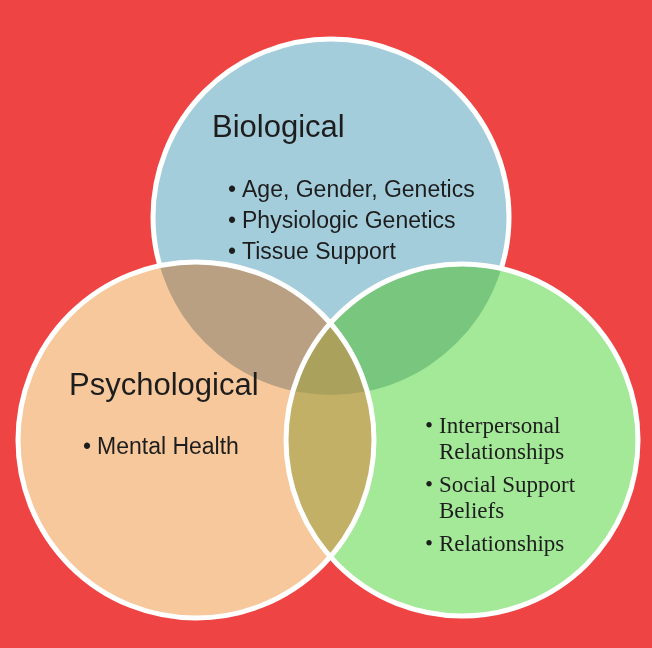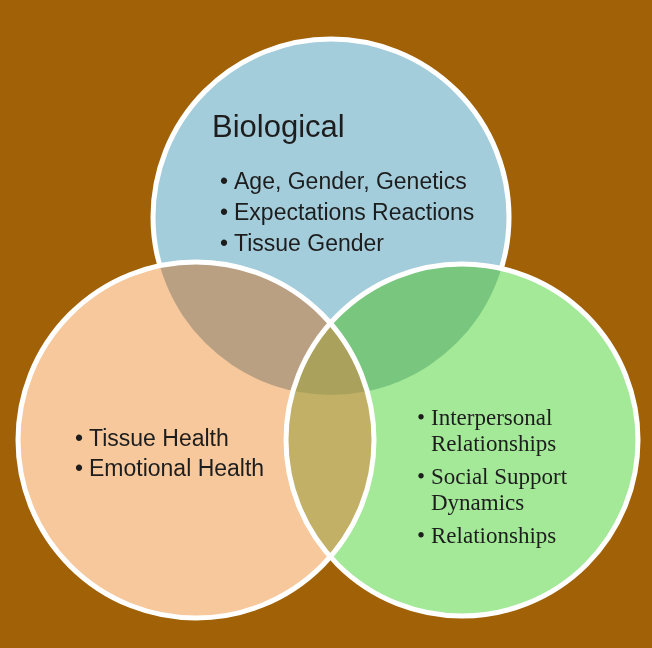--- a/index.html
+++ b/index.html
@@ -5,40 +5,40 @@
   html, body { margin: 0; padding: 0; }
   body {
     width: 652px; height: 648px;
     background: #ffffff;
     font-family: "Liberation Sans", "DejaVu Sans", sans-serif;
     overflow: hidden;
   }
   .stage {
     position: relative;
     width: 652px; height: 648px;
-    background: #a16207;
+    background: #ef4444;
   }
   .stage svg { position: absolute; left: 0; top: 0; }
 
   .vtext { position: absolute; color: #1d1d1d; }
 
   h2.vheading {
     margin: 0;
     font-size: 31px;
     font-weight: 400;
     line-height: 1;
     color: #1d1d1d;
     white-space: nowrap;
   }
   .h-bio   { left: 212px; top: 111px; }
   .h-psy   { left: 69px;  top: 369px; }
   .h-soc   { left: 408px; top: 357px; }
 
   ul.vlist {
-    margin: 9px; padding: 0;
+    margin: 17px; padding: 0;
     list-style: none;
     position: absolute;
     font-size: 23px;
     color: #1d1d1d;
   }
   ul.vlist li {
     position: relative;
     padding-left: 14px;
   }
   ul.vlist li::before {
@@ -80,28 +80,28 @@
       <circle cx="331" cy="217" r="178" clip-path="url(#clipSoc)" fill="#aaa25c"></circle>
     </g>
 
     <circle cx="196" cy="440" r="178" fill="none" stroke="#ffffff" stroke-width="5"></circle>
     <circle cx="462" cy="440" r="176" fill="none" stroke="#ffffff" stroke-width="5"></circle>
   </svg>
 
   <h2 class="vheading vtext h-bio">Biological</h2>
   <ul class="vlist l-bio">
     <li>Age, Gender, Genetics</li>
-    <li>Expectations Reactions</li>
-    <li>Tissue Gender</li>
+    <li>Physiologic Genetics</li>
+    <li>Tissue Support</li>
   </ul>
 
+  <h2 class="vheading vtext h-psy">Psychological</h2>
   <ul class="vlist l-psy">
-    <li>Tissue Health</li>
-    <li>Emotional Health</li>
+    <li>Mental Health</li>
   </ul>
 
   <ul class="vlist l-soc">
     <li>Interpersonal Relationships</li>
-    <li>Social Support Dynamics</li>
+    <li>Social Support Beliefs</li>
     <li>Relationships</li>
   </ul>
 
 </div>
 
 </body></html>

